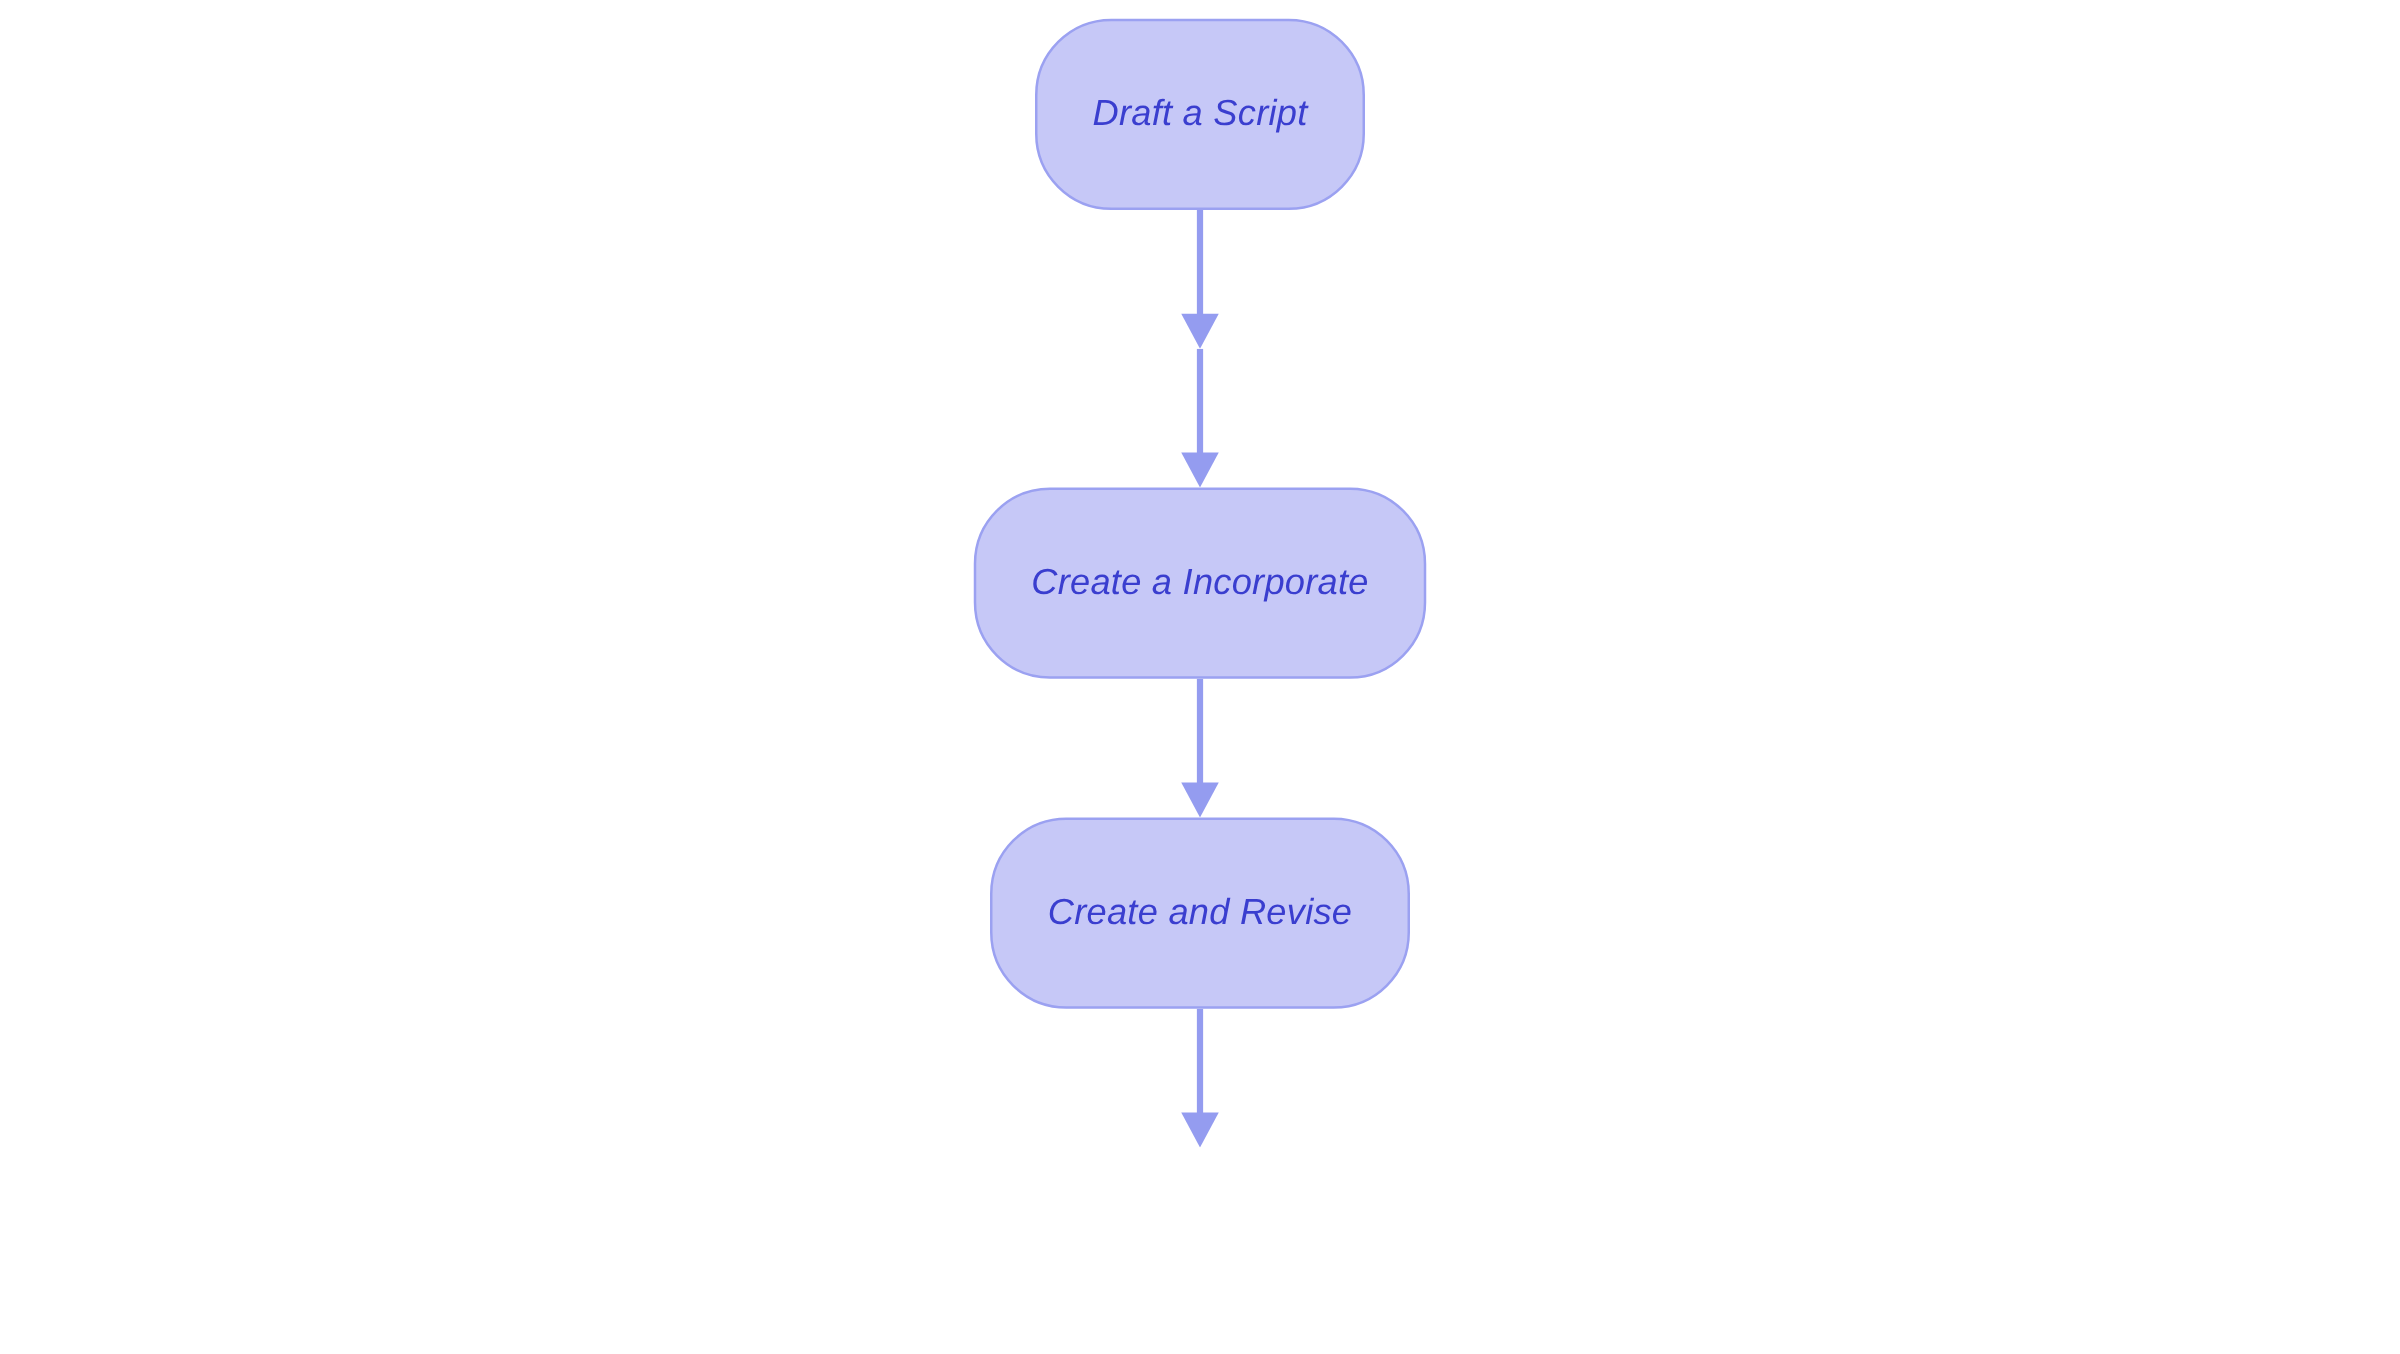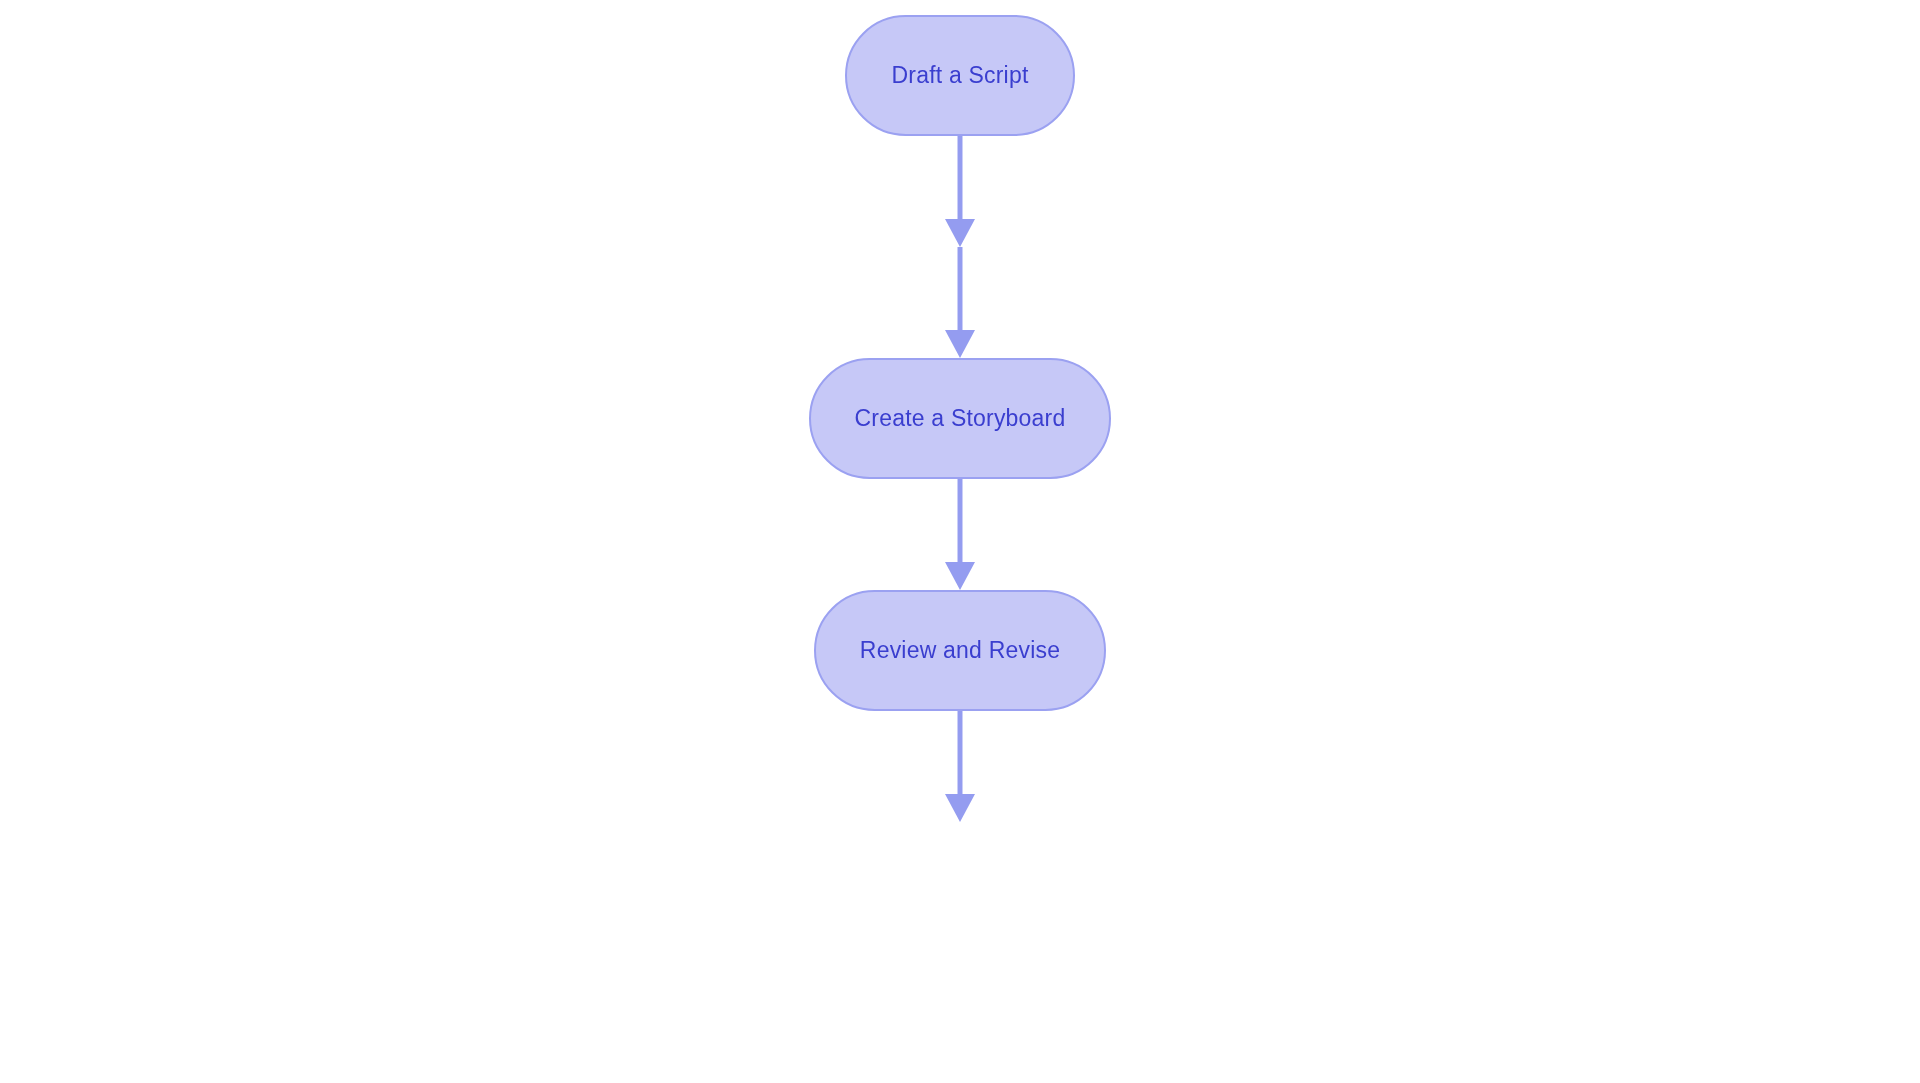--- a/index.html
+++ b/index.html
@@ -15,33 +15,34 @@
     box-sizing: border-box;
     padding-top: 15px;
     display: flex;
     flex-direction: column;
     align-items: center;
     font-family: "Liberation Sans", sans-serif;
     overflow: hidden;
   }
   .flow-node {
     box-sizing: border-box;
-    height: 121px;
+    height: 153px;
     padding: 0 44px;
     border-radius: 61px;
     background: var(--node-fill, #c6c8f7);
     border: 2px solid var(--node-border, #9ba1f1);
     color: var(--node-text, #3a3ecf);
-    font-size: 23px;
+    font-size: 29px;
     letter-spacing: 0.2px;
     display: flex;
     align-items: center;
     justify-content: center;
     white-space: nowrap;
     flex: 0 0 auto;
+    font-style: italic;
   }
   .flow-arrow {
     display: block;
     flex: 0 0 auto;
     width: 32px;
     height: 111px;
   }
   .flow-arrow line {
     stroke: var(--arrow, #949cf0);
     stroke-width: 5;
@@ -61,28 +62,28 @@
     <line x1="16" y1="0" x2="16" y2="84"></line>
     <polygon points="1,83 31,83 16,111"></polygon>
   </svg>
 
 
   <svg class="flow-arrow" viewBox="0 0 32 111">
     <line x1="16" y1="0" x2="16" y2="84"></line>
     <polygon points="1,83 31,83 16,111"></polygon>
   </svg>
 
-  <div class="flow-node">Create a Storyboard</div>
+  <div class="flow-node">Create a Incorporate</div>
 
   <svg class="flow-arrow" viewBox="0 0 32 111">
     <line x1="16" y1="0" x2="16" y2="84"></line>
     <polygon points="1,83 31,83 16,111"></polygon>
   </svg>
 
-  <div class="flow-node">Review and Revise</div>
+  <div class="flow-node">Create and Revise</div>
 
   <svg class="flow-arrow" viewBox="0 0 32 111">
     <line x1="16" y1="0" x2="16" y2="84"></line>
     <polygon points="1,83 31,83 16,111"></polygon>
   </svg>
 
 
 </div>
 
 </body></html>

